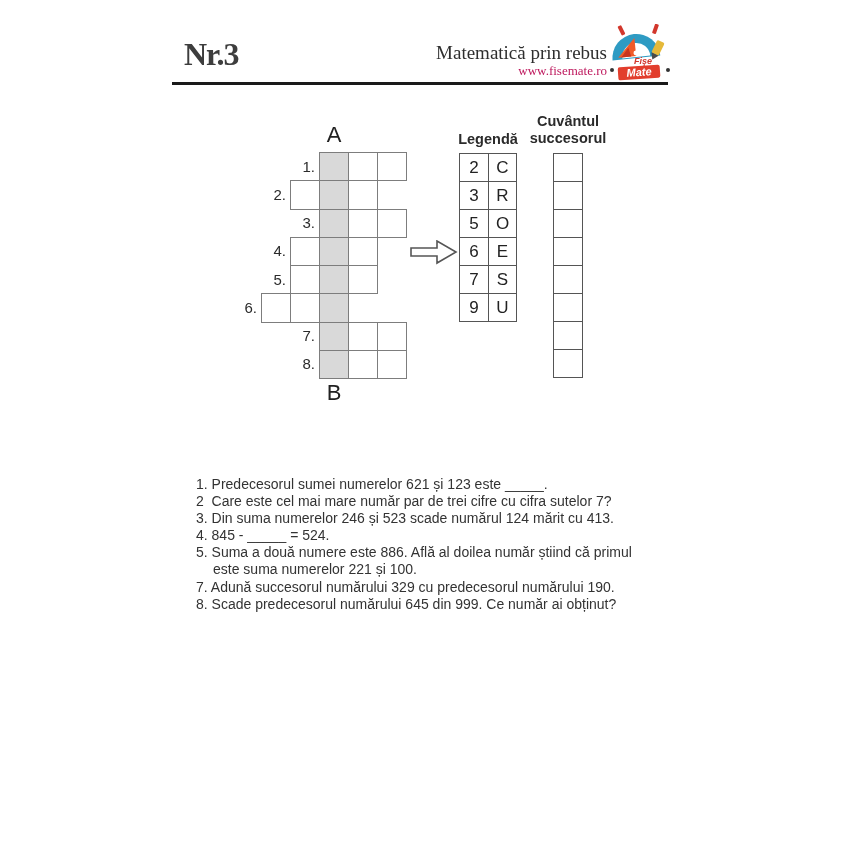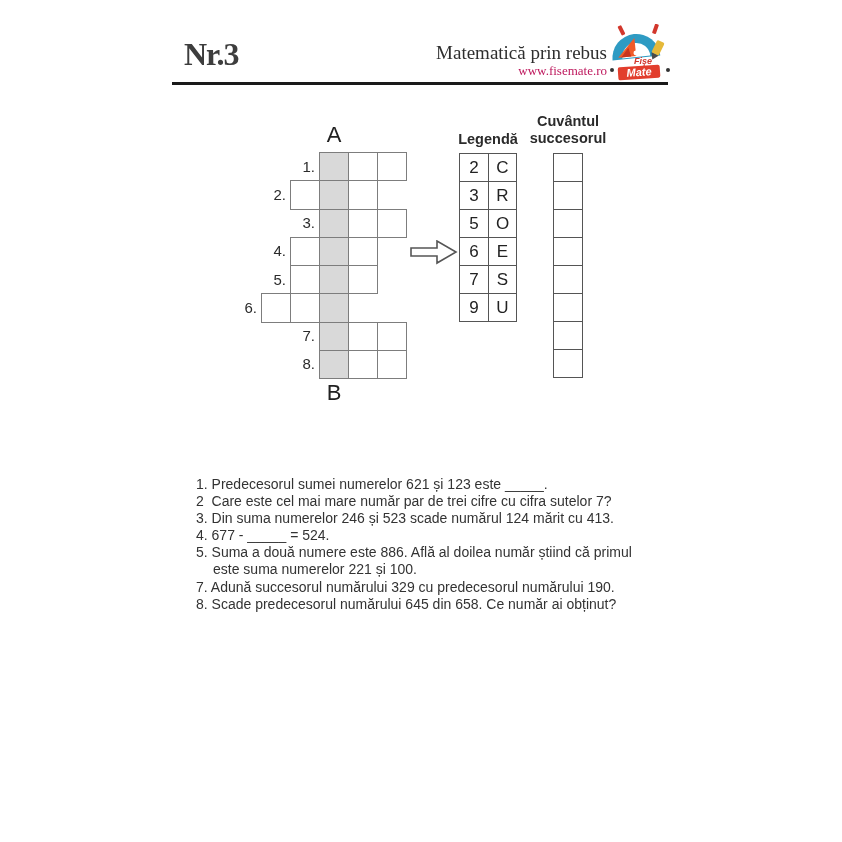--- a/index.html
+++ b/index.html
@@ -139,21 +139,21 @@
       <div class="word-cell" style="left: 553px; top: 265px; width: 30px; height: 29px;"></div>
       <div class="word-cell" style="left: 553px; top: 293px; width: 30px; height: 29px;"></div>
       <div class="word-cell" style="left: 553px; top: 321px; width: 30px; height: 29px;"></div>
       <div class="word-cell" style="left: 553px; top: 349px; width: 30px; height: 29px;"></div>
     </div>
 
   <div class="problems" id="problems">
       <div class="problem-line">1. Predecesorul sumei numerelor 621 și 123 este _____.</div>
       <div class="problem-line">2  Care este cel mai mare număr par de trei cifre cu cifra sutelor 7?</div>
       <div class="problem-line">3. Din suma numerelor 246 și 523 scade numărul 124 mărit cu 413.</div>
-      <div class="problem-line">4. 677 - _____ = 524.</div>
+      <div class="problem-line">4. 845 - _____ = 524.</div>
       <div class="problem-line">5. Suma a două numere este 886. Află al doilea număr știind că primul</div>
       <div class="problem-line indent">este suma numerelor 221 și 100.</div>
       <div class="problem-line">7. Adună succesorul numărului 329 cu predecesorul numărului 190.</div>
-      <div class="problem-line">8. Scade predecesorul numărului 645 din 658. Ce număr ai obținut?</div>
+      <div class="problem-line">8. Scade predecesorul numărului 645 din 999. Ce număr ai obținut?</div>
     </div>
 
 
 </div>
 
 </body></html>

